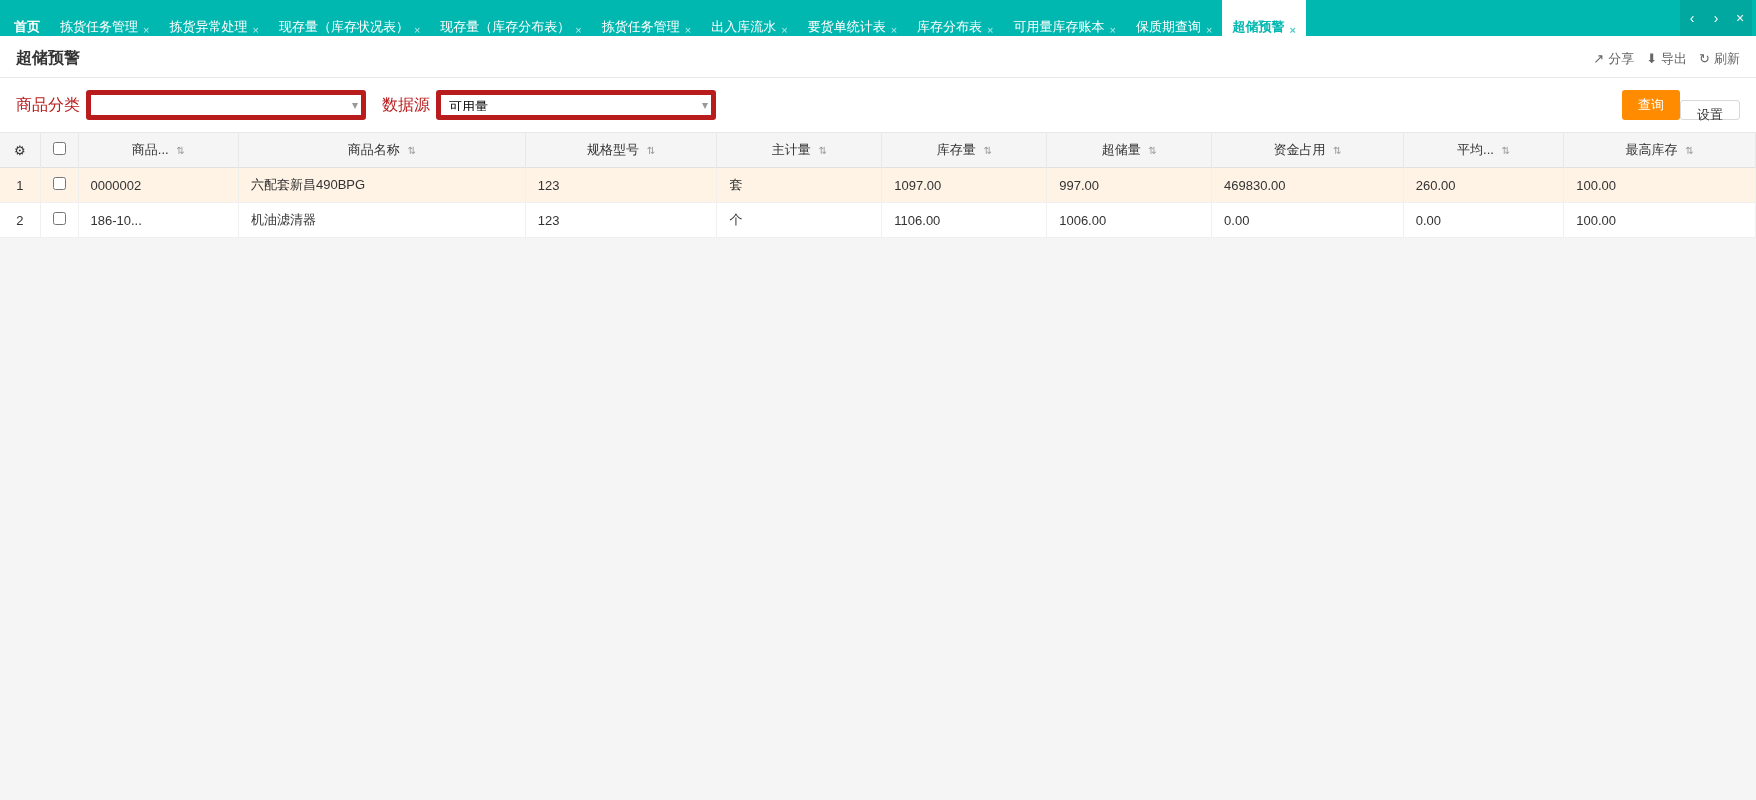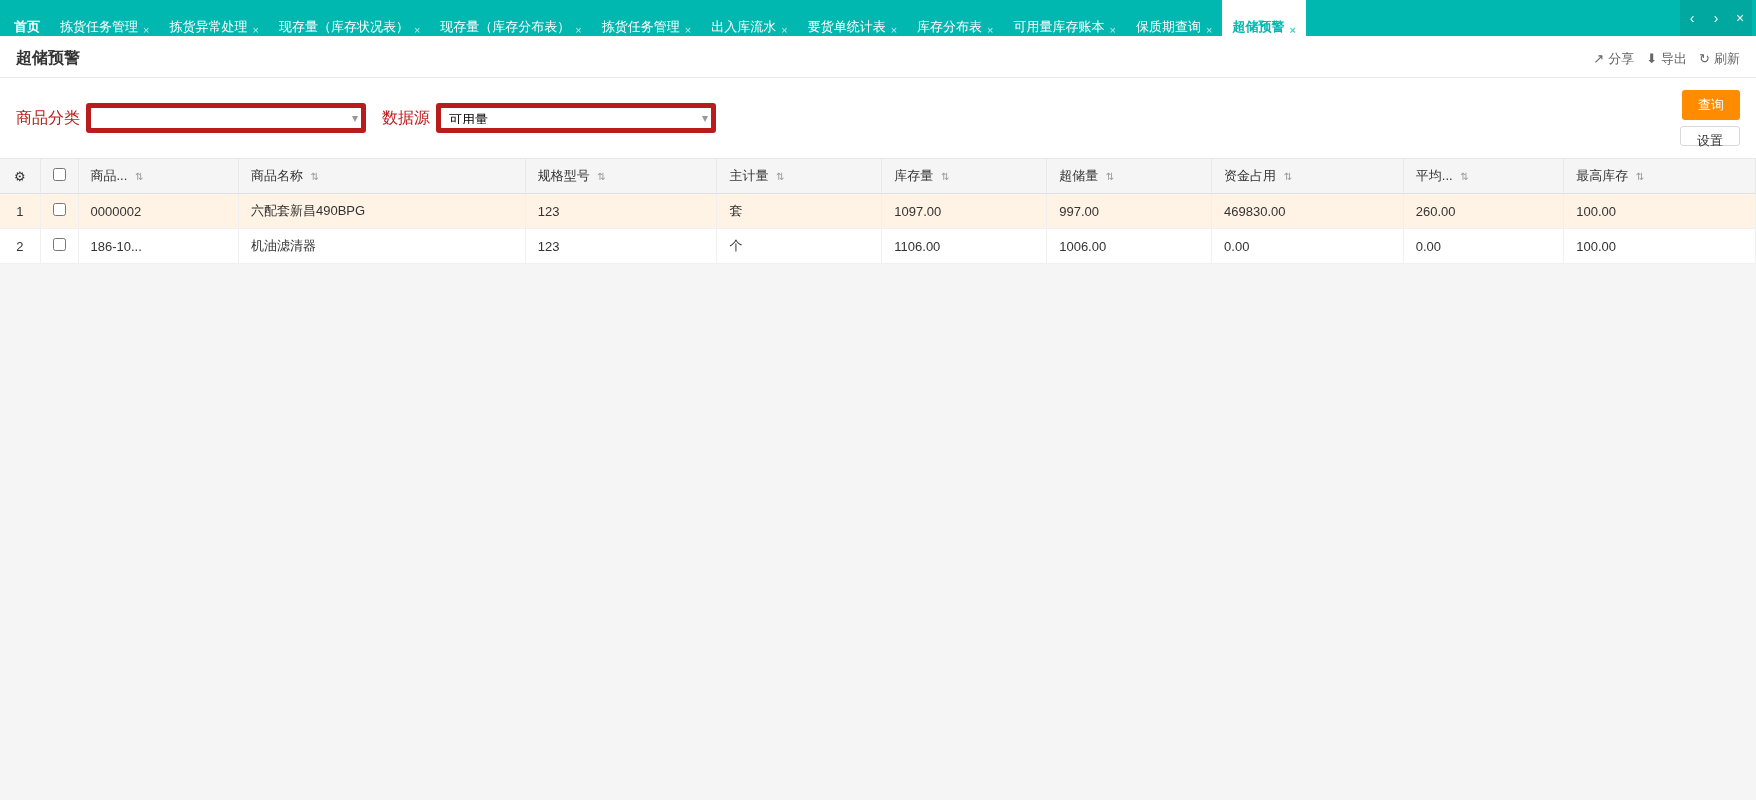--- a/index.html
+++ b/index.html
@@ -151,42 +151,41 @@
       border-radius: 3px;
       padding: 5px 16px;
       font-size: 13px;
       cursor: pointer;
       height: 20px;
     }
 
     .filter-right {
       margin-left: auto;
       display: flex;
-      flex-direction: column;
-      gap: 6px;
+      flex-direction: row;
       align-items: flex-end;
     }
 
     
     .table-container {
       padding: 0;
       overflow-x: auto;
     }
     table {
       width: 100%;
       border-collapse: collapse;
       font-size: 13px;
     }
     thead tr {
       background: #f5f5f5;
       border-bottom: 1px solid #e0e0e0;
     }
     thead th {
       padding: 8px 12px;
-      text-align: left;
+      text-align: center;
       font-weight: normal;
       color: #333;
       border-right: 1px solid #e8e8e8;
       white-space: nowrap;
       user-select: none;
     }
     thead th .sort-icon {
       display: inline-block;
       margin-left: 4px;
       color: #999;

